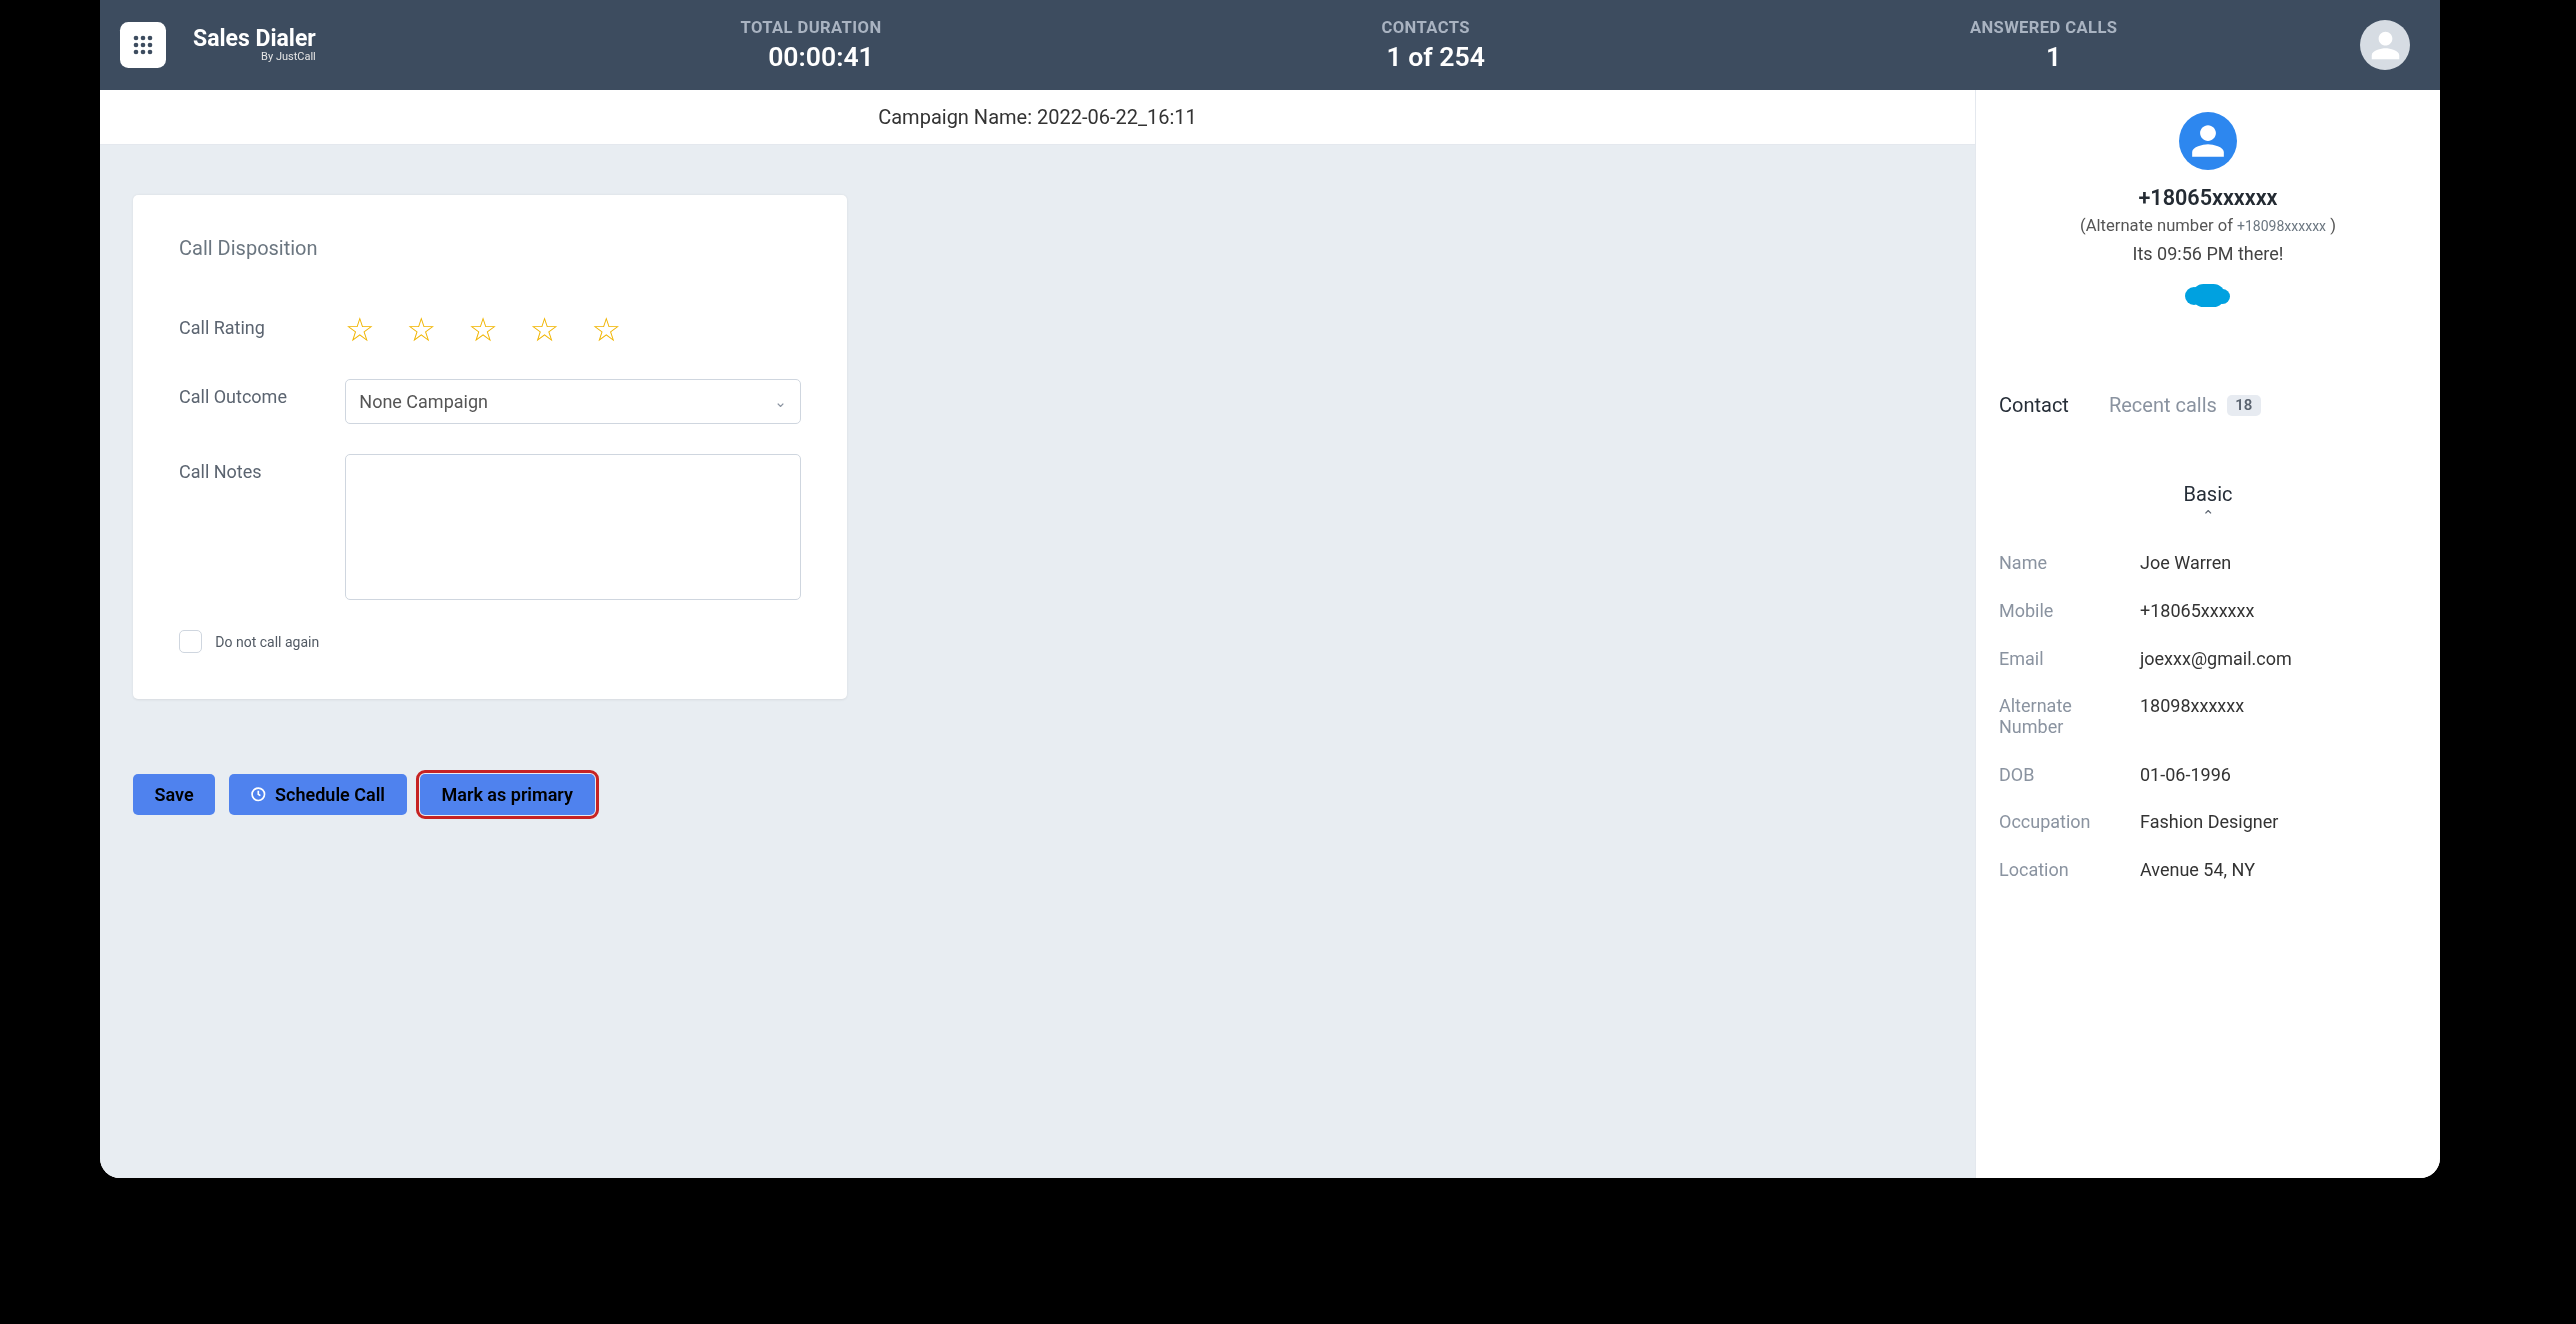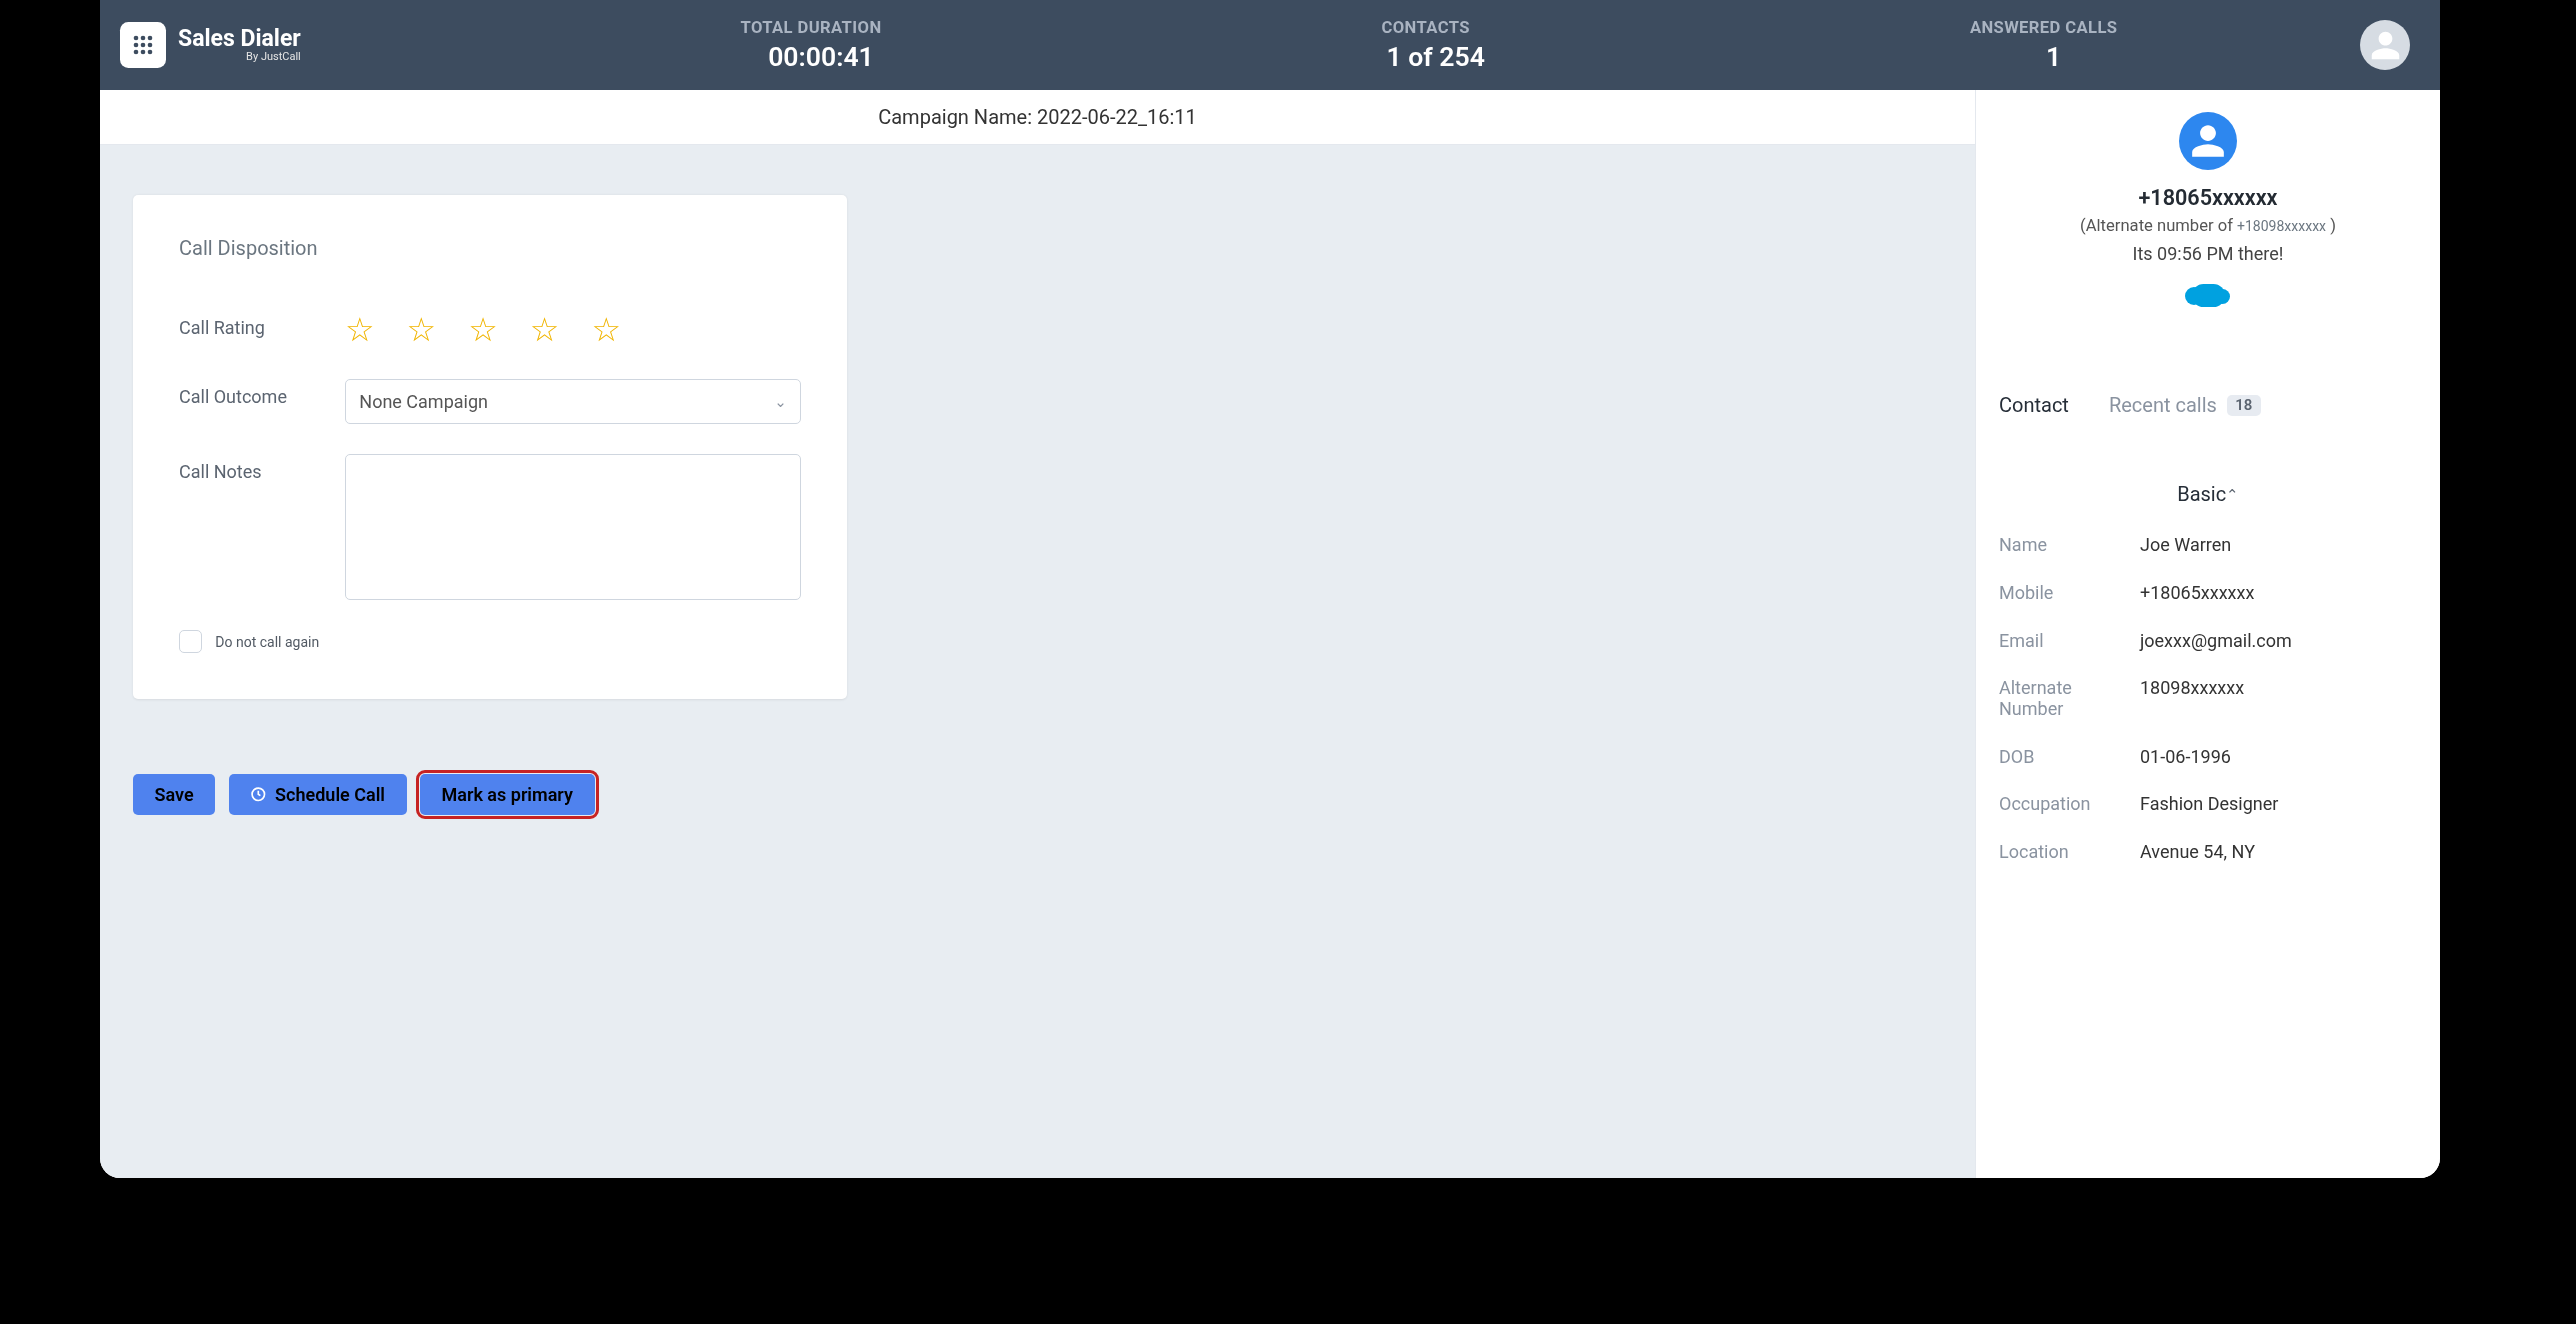--- a/index.html
+++ b/index.html
@@ -1,19 +1,19 @@
 <!DOCTYPE html>
 <html style="font-size:13.3px"><head>
 <meta charset="utf-8">
 <style>
   *{box-sizing:border-box;margin:0;padding:0;font-family:-apple-system,BlinkMacSystemFont,"Segoe UI",Roboto,Helvetica,Arial,sans-serif;}
   body{background:#000;width:2576px;height:1325px;overflow:hidden;}
   .outer{position:absolute;left:100px;top:0;width:2340px;height:1178px;background:#fff;border-radius:0 0 20px 20px;box-shadow:0 6.6px 33px rgba(0,0,0,0.6);overflow:hidden;}
   .topbar{height:90px;background:#3d4c5f;display:flex;align-items:center;color:#fff;}
-  .logo-wrap{display:flex;align-items:center;gap:12px;padding-left:20px;width:398px;}
+  .logo-wrap{display:flex;align-items:center;gap:27px;padding-left:20px;width:398px;}
   .logo-box{width:46px;height:46px;background:#fff;border-radius:8.3px;display:flex;align-items:center;justify-content:center;}
   .logo-title{font-size:23px;font-weight:700;line-height:1;}
   .logo-sub{font-size:11px;color:#e5e5e5;text-align:right;}
   .stats{flex:1;display:flex;justify-content:space-around;}
   .stat{display:flex;flex-direction:column;align-items:center;gap:3.3px;}
   .stat-label{font-size:16.6px;font-weight:700;color:#a9b3c1;letter-spacing:0.4px;}
   .stat-value{font-size:26.6px;font-weight:600;color:#fff;margin-left:20px;}
   .avatar-right{width:50px;height:50px;border-radius:50%;background:#d6dce3;margin-right:30px;display:flex;align-items:center;justify-content:center;}
   .avatar-right svg{width:33px;height:33px;fill:#fff;}
   .body{display:flex;height:calc(100% - 90px);}
@@ -44,21 +44,21 @@
   .contact-time{text-align:center;font-size:18px;color:#444;margin-top:8.3px;}
   .sf-icon{text-align:center;margin-top:20px;}
   .sf-cloud{display:inline-block;width:33px;height:23px;background:#00a1e0;border-radius:11.6px;position:relative;}
   .sf-cloud::before,.sf-cloud::after{content:"";position:absolute;background:#00a1e0;border-radius:50%;}
   .sf-cloud::before{width:18px;height:18px;left:-6.6px;top:2.5px;}
   .sf-cloud::after{width:15px;height:15px;right:-5px;top:4.1px;}
   .tabs{display:flex;gap:40px;margin-top:83px;border-bottom:0;}
   .tab{font-size:20px;color:#8a93a0;padding-bottom:6.6px;cursor:pointer;display:flex;align-items:center;gap:10px;}
   .tab.active{color:#262e38;}
   .badge{background:#e7ebf1;color:#5b6470;font-size:15px;font-weight:600;border-radius:5px;padding:1.7px 8.3px;}
-  .section-title{font-size:20px;color:#262e38;margin-top:58px;margin-bottom:15px;display:flex;justify-content:center;align-items:center;}
+  .section-title{font-size:20px;color:#262e38;margin-top:58px;margin-bottom:15px;display:flex;justify-content:flex-start;align-items:center;flex-direction:column;}
   .section-chev{color:#5b6470;font-size:15px;transform:rotate(180deg);}
   .info-row{display:flex;padding:13.3px 0;}
   .info-label{width:141px;font-size:18px;color:#8a93a0;}
   .info-value{flex:1;font-size:18px;color:#333;}
 </style>
 </head>
 <body>
 
 <div class="outer">
 

